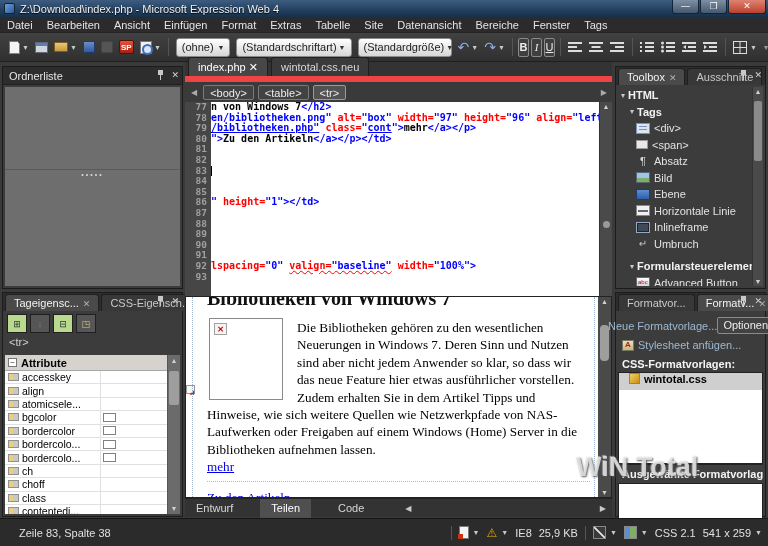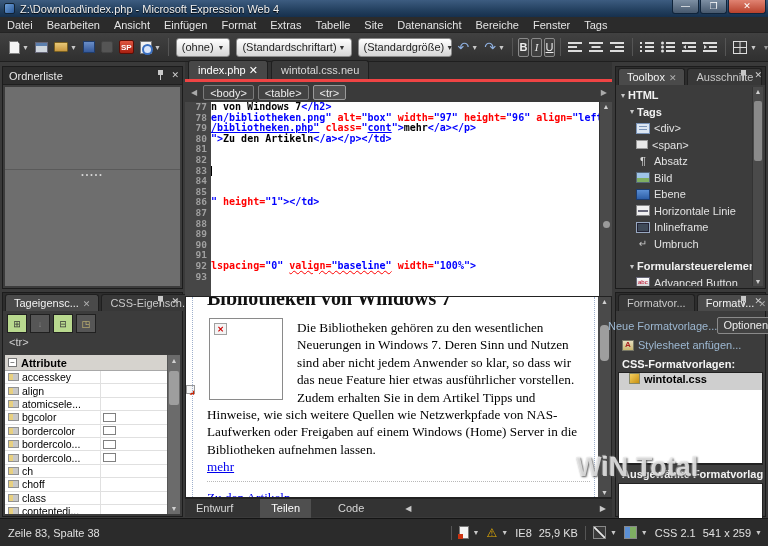--- a/index.html
+++ b/index.html
@@ -94,21 +94,21 @@
   .attr-icon { width:11px; height:8px; background:linear-gradient(90deg,#e8d080 50%,#c8c8c8 50%); border:1px solid #909090; margin:0 3px; flex:none; }
   .attr-label { font-size:10.5px; white-space:nowrap; }
   .attr-val { flex:1; height:100%; display:flex; align-items:center; padding-left:2px; }
   .swatch { width:13px; height:9px; background:#fff; border:1px solid #808080; }
   .attr-scroll { position:absolute; right:2px; top:62px; bottom:2px; width:13px; background:#6b6b6b; border-left:1px solid #555; }
   .attr-scroll .thumb { position:absolute; left:1px; right:1px; top:16px; height:34px; background:#9e9e9e; border-radius:2px; }
   .sarrow { position:absolute; left:0; right:0; text-align:center; color:#d0d0d0; font-size:7px; }
 
   
   #center { position:absolute; left:185px; top:62px; width:427px; height:455px; background:#333; }
-  .doc-tabs { height:20px; background:#333; display:flex; align-items:flex-end; border-bottom:3px solid #ef4444; }
+  .doc-tabs { height:20px; background:#333; display:flex; align-items:flex-end; border-bottom:6px solid #ef4444; }
   .dtab { height:19px; padding:0 9px; line-height:19px; color:#d8d8d8; background:#3a3a3a;
     border:1px solid #1f1f1f; border-bottom:none; border-radius:3px 3px 0 0; margin-left:3px; white-space:nowrap; }
   .dtab.active { background:#474747; color:#fff; }
   .crumbbar { height:20px; display:flex; align-items:center; gap:4px; padding-left:4px; background:#3a3a3a; position:relative; }
   .crumb-arrow { color:#aaa; font-size:8px; padding:0 2px; }
   .crumb { border:1px solid #7a7a7a; background:#424242; color:#ececec; padding:0px 6px; height:15px; line-height:14px; border-radius:2px; font-size:11px; }
   .crumb.selected { background:#525252; border-color:#9a9a9a; }
   .crumb-right { position:absolute; right:3px; }
 
   .code-pane { position:absolute; left:0; top:40px; width:427px; height:224px; background:#404040;font-weight:bold; }
@@ -191,21 +191,21 @@
   .css-row { display:flex; align-items:flex-start; gap:4px; height:17px; background:#cfcfcf; padding-left:10px; }
   .sheet-icon { width:11px; height:11px; background:linear-gradient(135deg,#f4d060,#c89010); border:1px solid #886; transform:rotate(0deg); flex:none; }
   .css-row b { color:#000; font-size:11px; }
   .sel-header { font-weight:bold; color:#f4f4f4; padding:3px 4px; border-top:1px solid #222; background:#3f3f3f; font-size:11px;
     white-space:nowrap; overflow:hidden; }
   .sel-box { background:#fff; height:42px; border:1px solid #222; }
 
   
   .statusbar { position:absolute; left:0; top:518px; width:768px; height:28px; background:#2b2b2b; border-top:1px solid #151515;
     display:flex; align-items:center; color:#e0e0e0; }
-  .sb-left { padding-left:8px; font-size:11px; }
+  .sb-left { padding-left:19px; font-size:11px; }
   .sb-right { position:absolute; right:6px; display:flex; align-items:center; gap:7px; }
   .sb-sep { width:1px; height:14px; background:#555; }
   .sb-item { display:flex; align-items:center; gap:2px; }
   .sb-page { width:10px; height:13px; background:#f4f4f4; border:1px solid #777; position:relative; }
   .sb-page::after { content:''; position:absolute; left:-2px; bottom:-1px; width:5px; height:5px; background:#cc3311; }
   .sb-warn { color:#f0b400; font-size:12px; font-family:"DejaVu Sans",sans-serif; }
   .sb-pen { width:13px; height:13px; border:1px solid #888; background:linear-gradient(45deg,#3a3a3a 44%,#e8e8e8 46%,#e8e8e8 54%,#3a3a3a 56%); }
   .sb-grid { width:13px; height:13px; border:1px solid #888; background:
     linear-gradient(90deg,#5b8fd4 50%,#7fae62 50%); }
   .sb-text { font-size:11px; }

